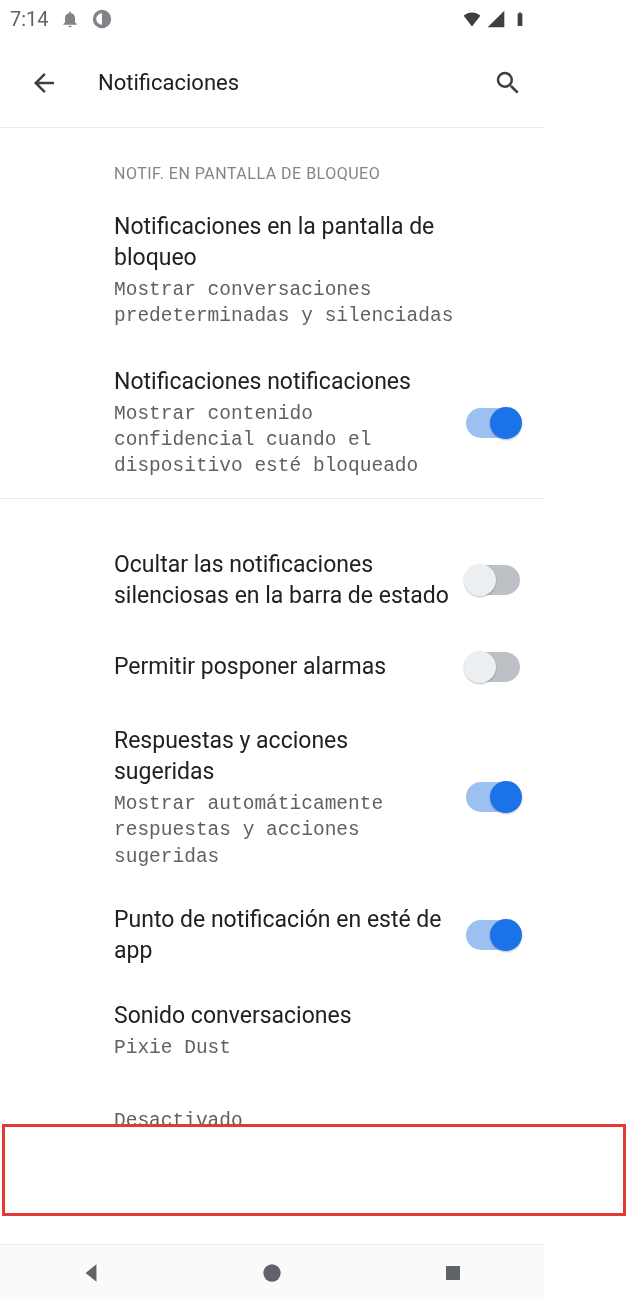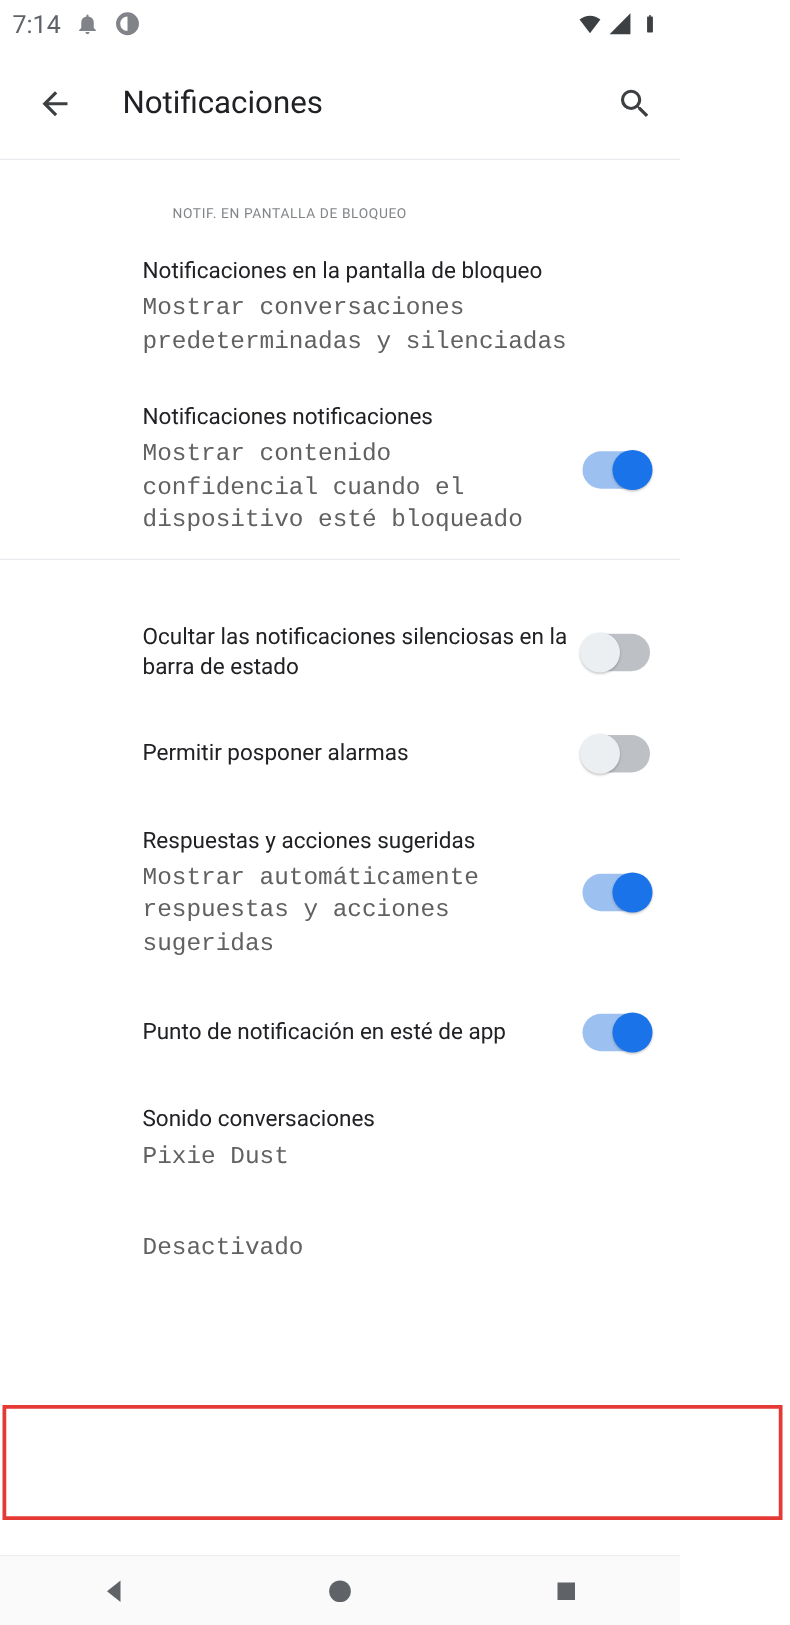--- a/index.html
+++ b/index.html
@@ -7,30 +7,30 @@
     .screen { width: 544px; height: 1300px; position: relative; display: flex; flex-direction: column; }
 
     .statusbar { height: 38px; display: flex; justify-content: space-between; align-items: center; padding: 0 14px 0 10px; color: #3c4043; }
     .statusbar .left { display: flex; align-items: center; gap: 10px; }
     .statusbar .right { display: flex; align-items: center; gap: 4px; }
     .statusbar .clock { font-size: 20px; color: #5f6368; }
     .statusbar .ic { width: 22px; height: 22px; display: inline-flex; align-items: center; justify-content: center; }
     .statusbar .ic.small { width: 20px; height: 20px; }
 
     .appbar { height: 90px; display: flex; align-items: center; padding: 0 18px 0 26px; gap: 36px; border-bottom: 1px solid #e8eaed; }
-    .appbar .title { flex: 1; font-size: 25px; color: #202124; }
+    .appbar .title { flex: 1; font-size: 22px; color: #202124; }
     .appbar .action { width: 36px; height: 36px; display: flex; align-items: center; justify-content: center; }
 
     .content { flex: 1; overflow: hidden; }
-    .section-header { padding: 36px 24px 10px 114px; font-size: 11px; letter-spacing: .5px; color: #818589; margin-left: 24px; }
+    .section-header { padding: 36px 24px 10px 114px; font-size: 16px; letter-spacing: .5px; color: #818589; }
 
     .row { display: flex; align-items: center; padding: 18px 24px 18px 114px; min-height: 80px; }
     .row.dense { padding-top: 16px; padding-bottom: 16px; }
     .row .textblock { flex: 1; padding-right: 12px; }
-    .row .title { font-size: 18px; color: #202124; line-height: 1.35; }
+    .row .title { font-size: 23px; color: #202124; line-height: 1.35; }
     .row .sub { font-size: 19.5px; color: #616161; margin-top: 4px; line-height: 1.35; font-family: Liberation Mono, monospace; }
     .divider { height: 1px; background: #e8eaed; width: 100%; }
 
     .switch { width: 54px; height: 30px; border-radius: 15px; position: relative; flex-shrink: 0; }
     .switch .track { position: absolute; inset: 0; border-radius: 15px; background: #bdc1c6; }
     .switch .thumb { position: absolute; top: -1px; width: 32px; height: 32px; border-radius: 50%; background: #eceff1; box-shadow: 0 1px 2px rgba(0,0,0,.25); left: -2px; }
     .switch.on .track { background: #9cc0f0; }
     .switch.on .thumb { background: #1a73e8; left: 24px; }
 
     .highlight { border: 3px solid #e53935; position: absolute; pointer-events: none; }

